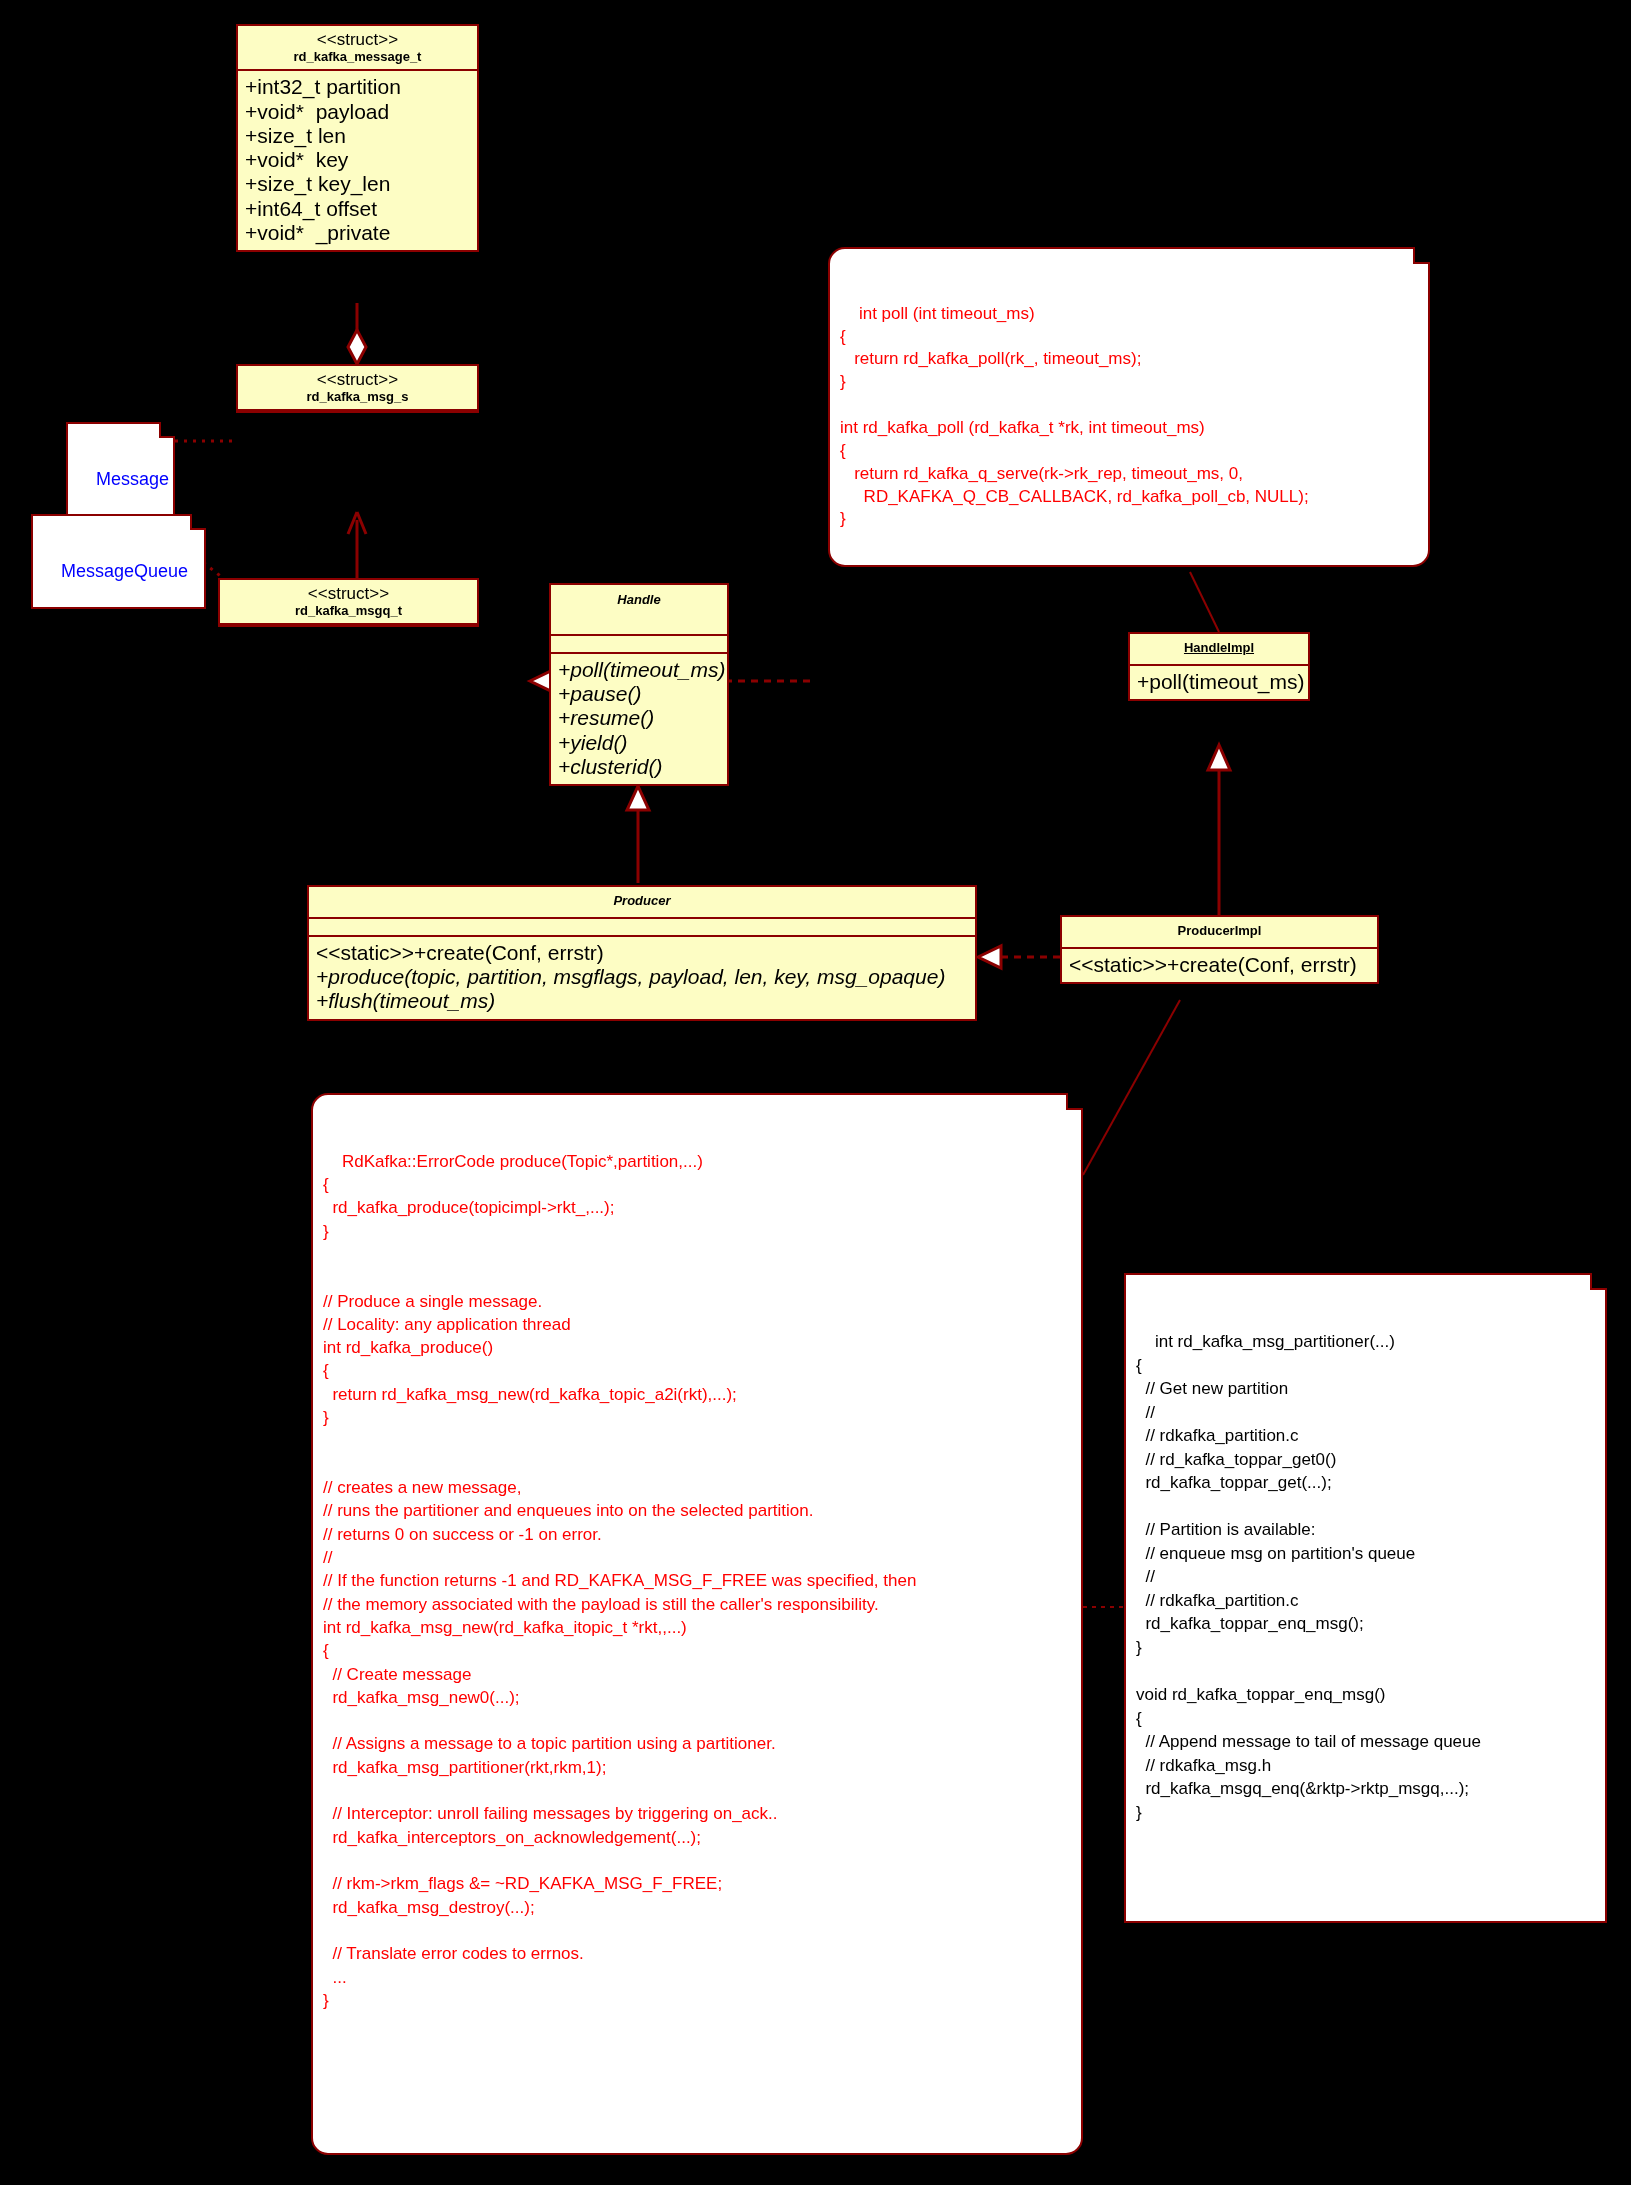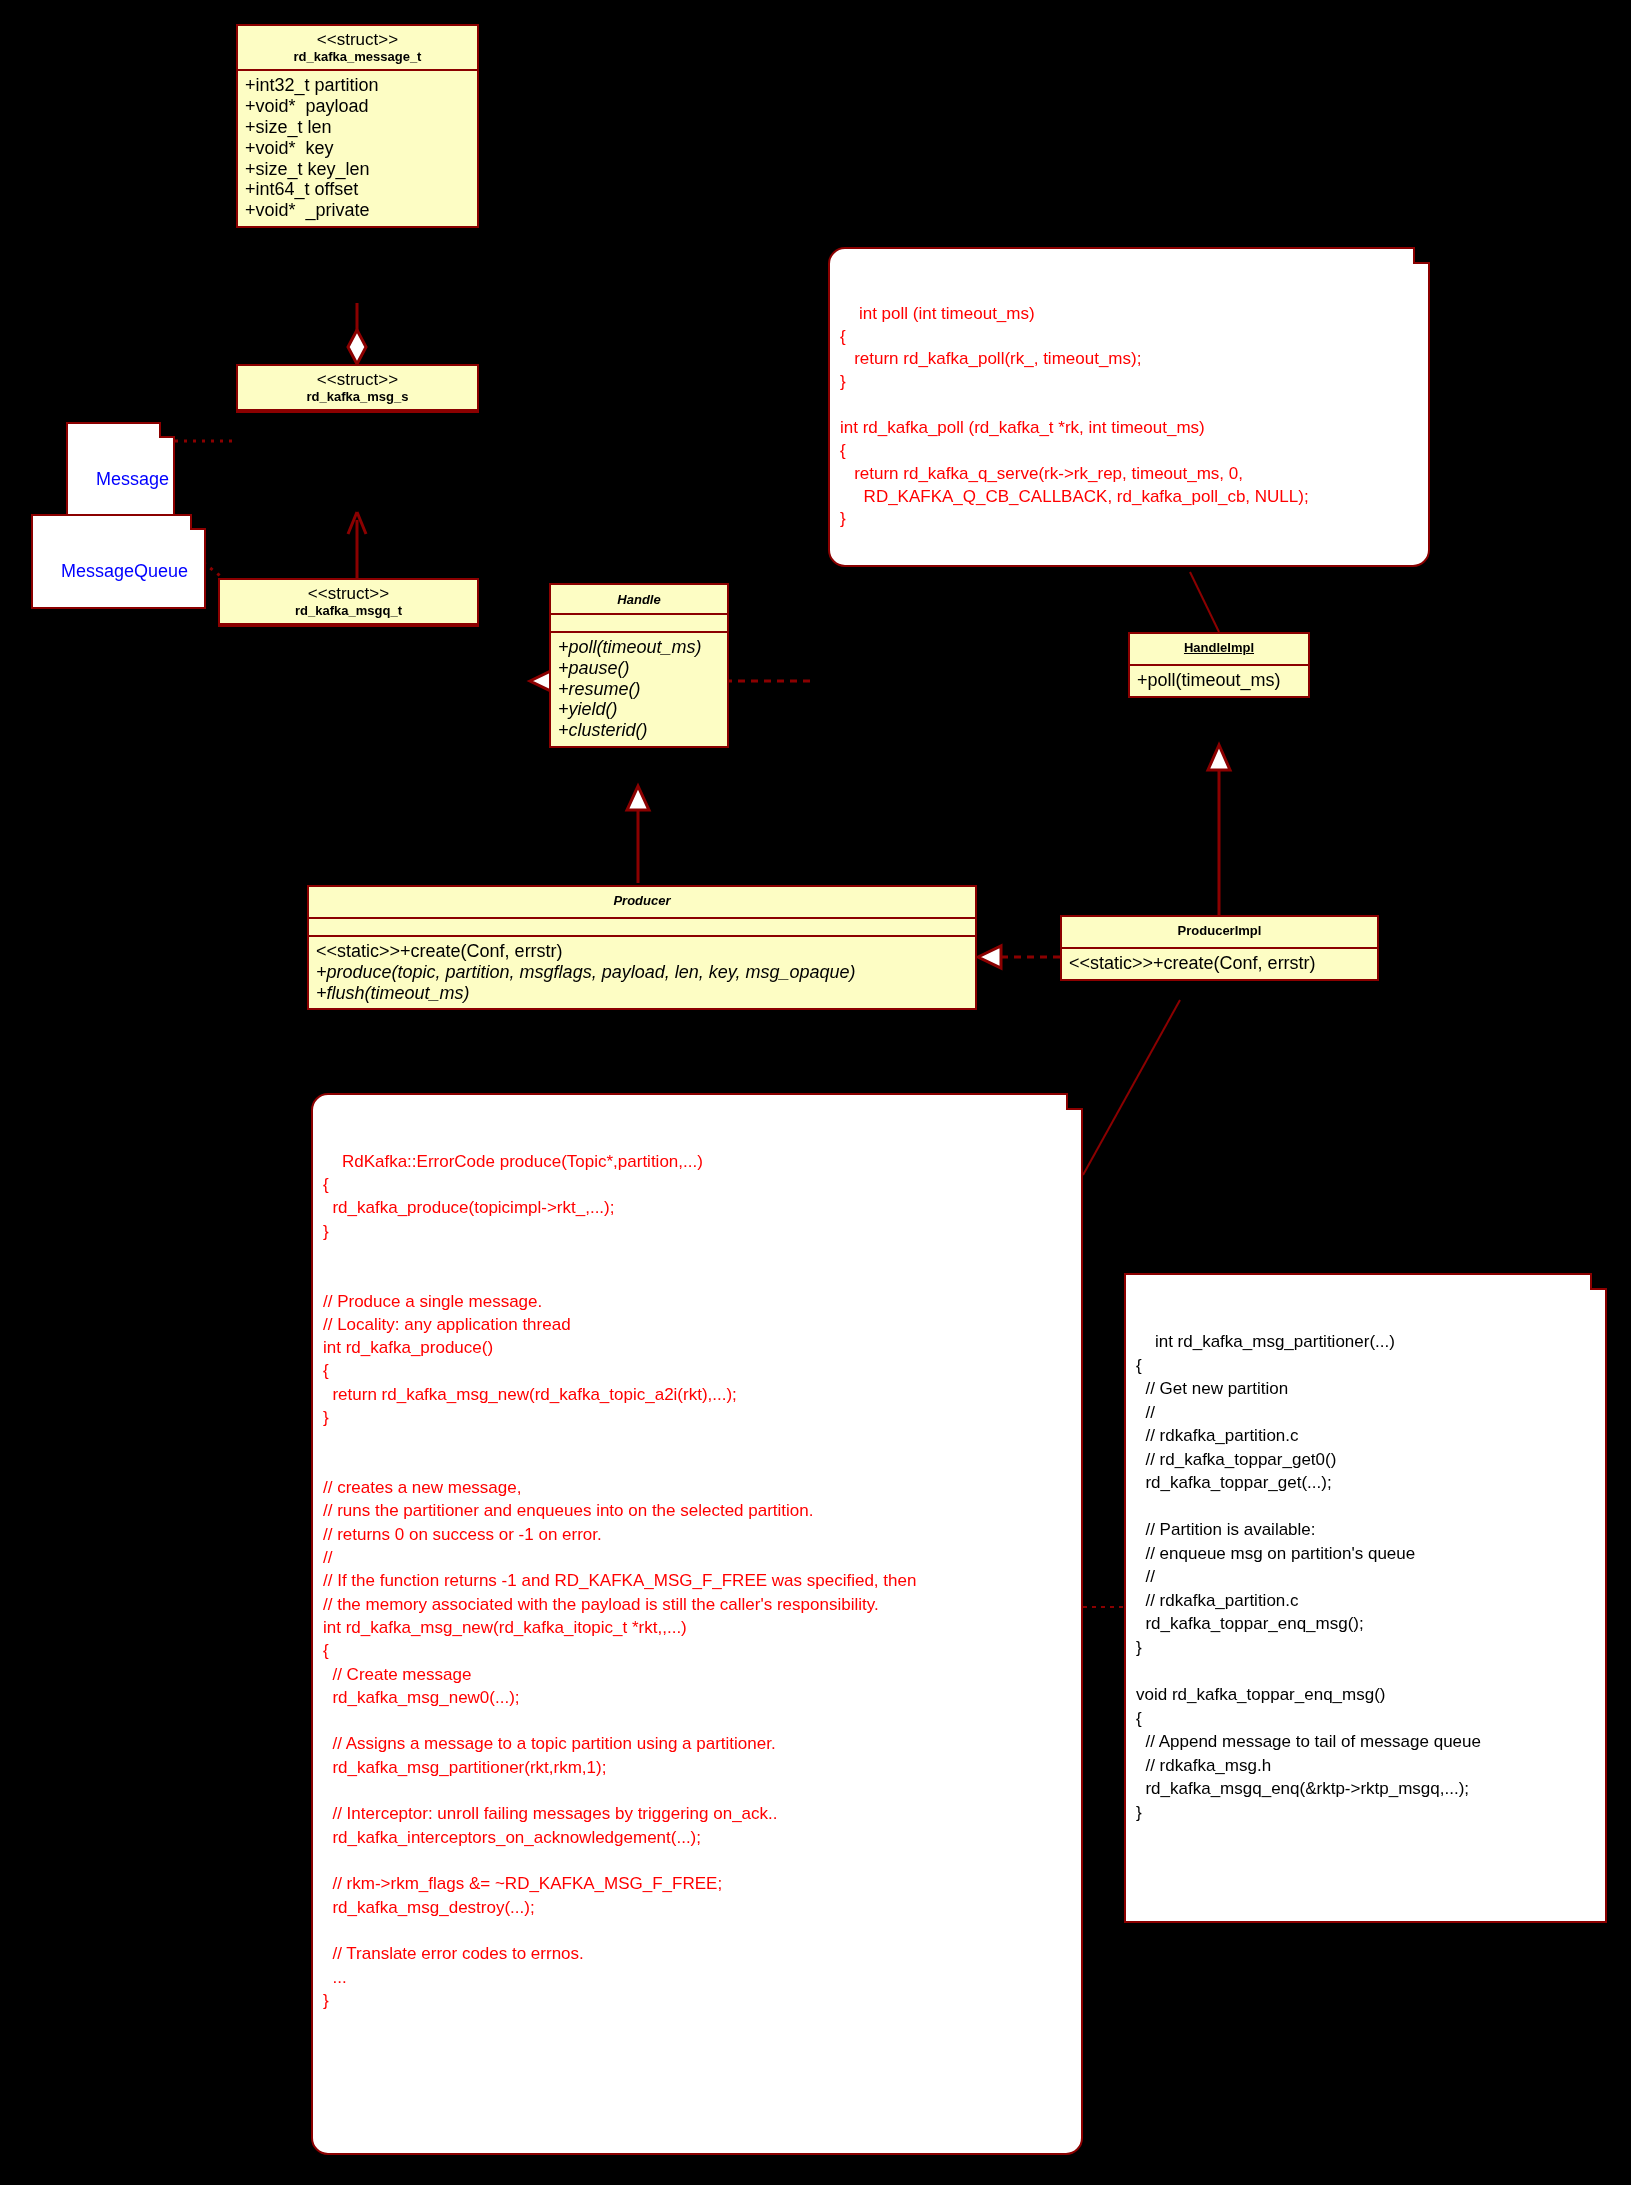--- a/index.html
+++ b/index.html
@@ -52,21 +52,21 @@
     display: block;
   }
   .cname.ital { font-style: italic; }
   .uml-sep {
     border-top: 2px solid #8b0000;
     height: 0;
     font-size: 0;
   }
   .uml-compartment {
     padding: 4px 6px 5px 7px;
-    font-size: 18px;
+    font-size: 21px;
     line-height: 1.155;
   }
   .uml-compartment.empty { height: 12px; padding: 2px; }
   .uml-compartment .row { white-space: pre; }
   .uml-compartment.ital .row { font-style: italic; }
 
   
   .note {
     position: absolute;
     background: #ffffff;
@@ -171,21 +171,21 @@
 
   <div class="umlbox" style="left:218px; top:578px; width:261px;">
     <div class="uml-head">
       <span class="stereo">&lt;&lt;struct&gt;&gt;</span>
       <span class="cname">rd_kafka_msgq_t</span>
     </div>
     <div class="uml-sep"></div>
   </div>
 
   <div class="umlbox" style="left:549px; top:583px; width:180px;">
-    <div class="uml-head" style="padding-top:8px; padding-bottom:5px;">
+    <div class="uml-head" style="padding-top:8px; padding-bottom:26px;">
       <span class="cname ital">Handle</span>
     </div>
     <div class="uml-sep"></div>
     <div class="uml-compartment empty"></div>
     <div class="uml-sep"></div>
     <div class="uml-compartment ital">
       <div class="row">+poll(timeout_ms)</div>
       <div class="row">+pause()</div>
       <div class="row">+resume()</div>
       <div class="row">+yield()</div>

